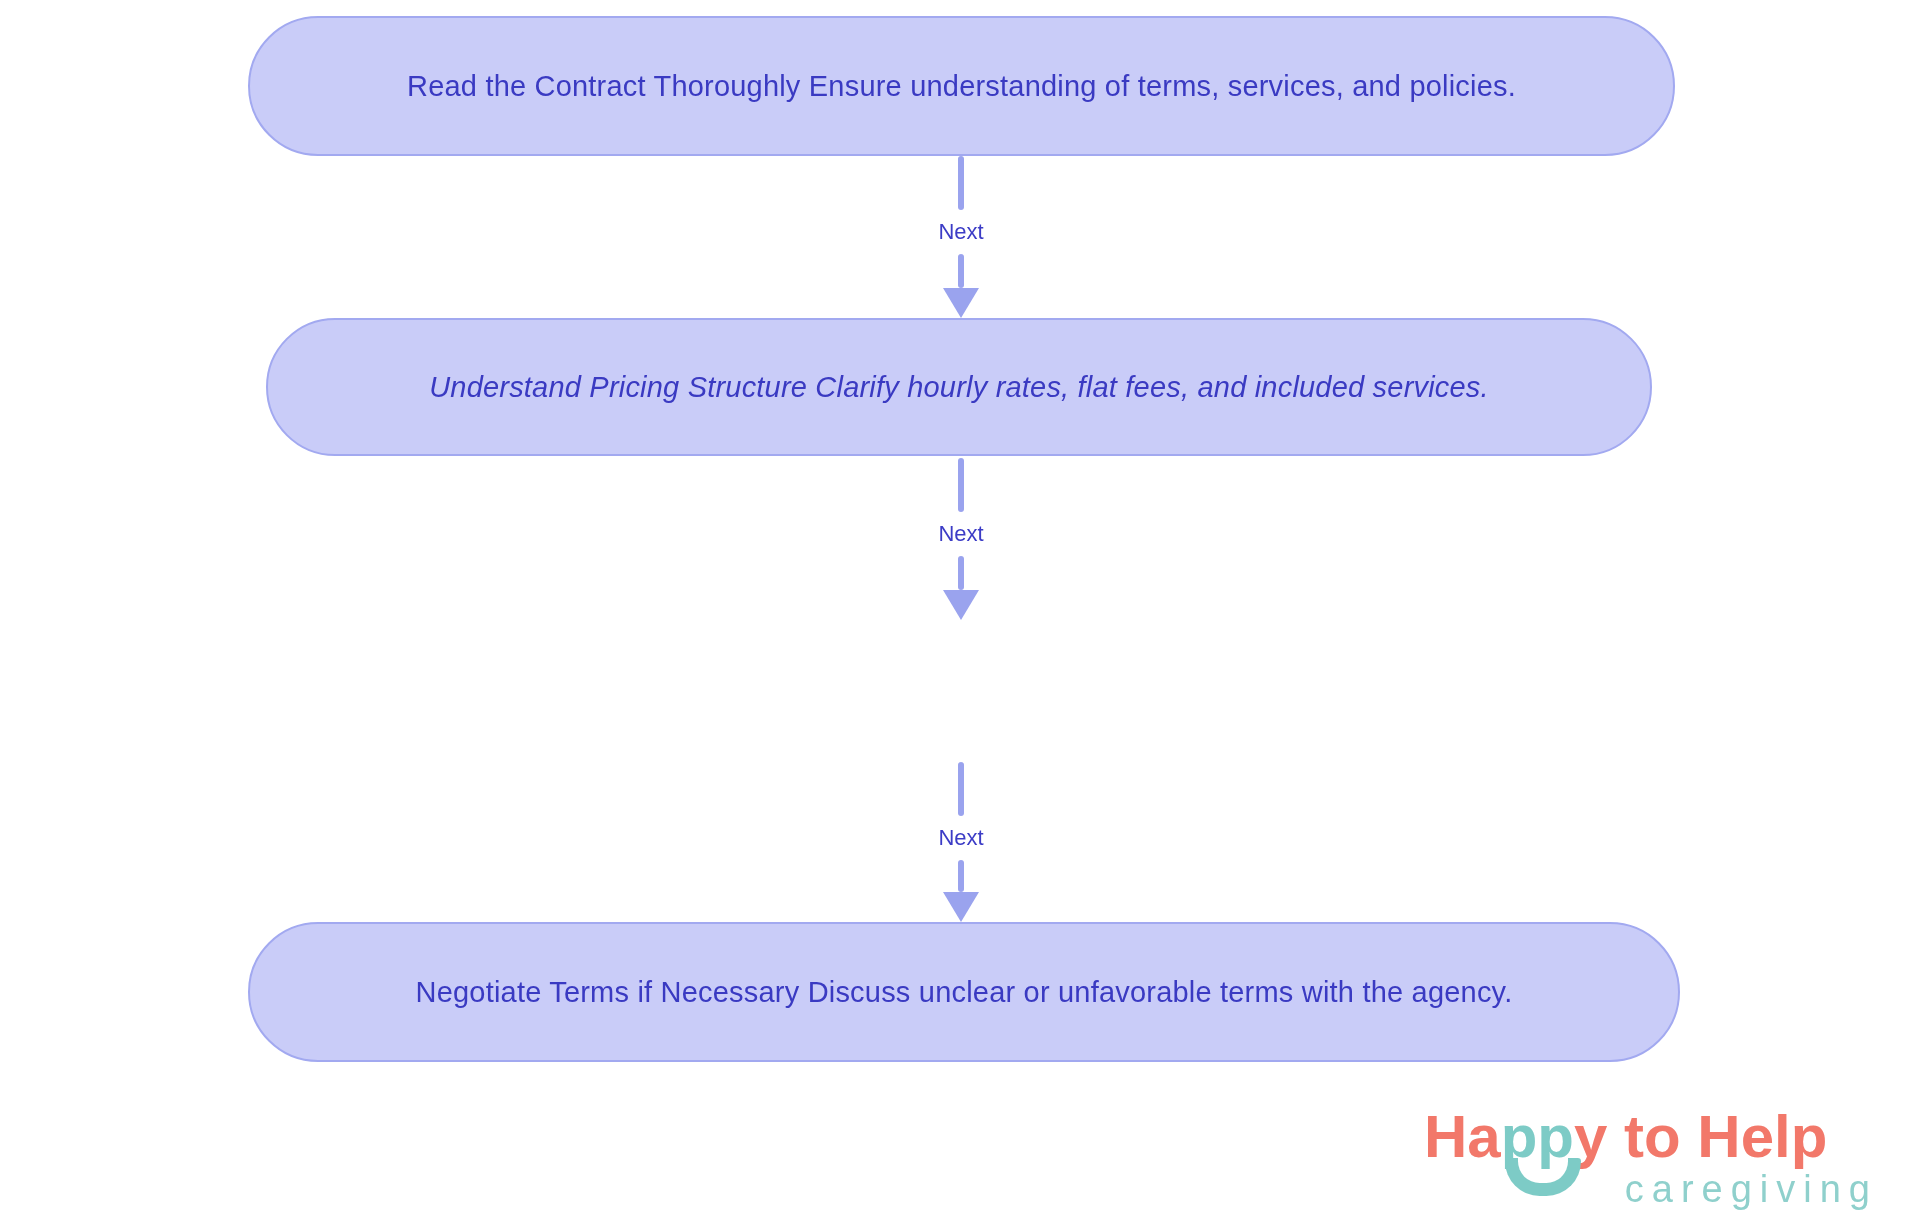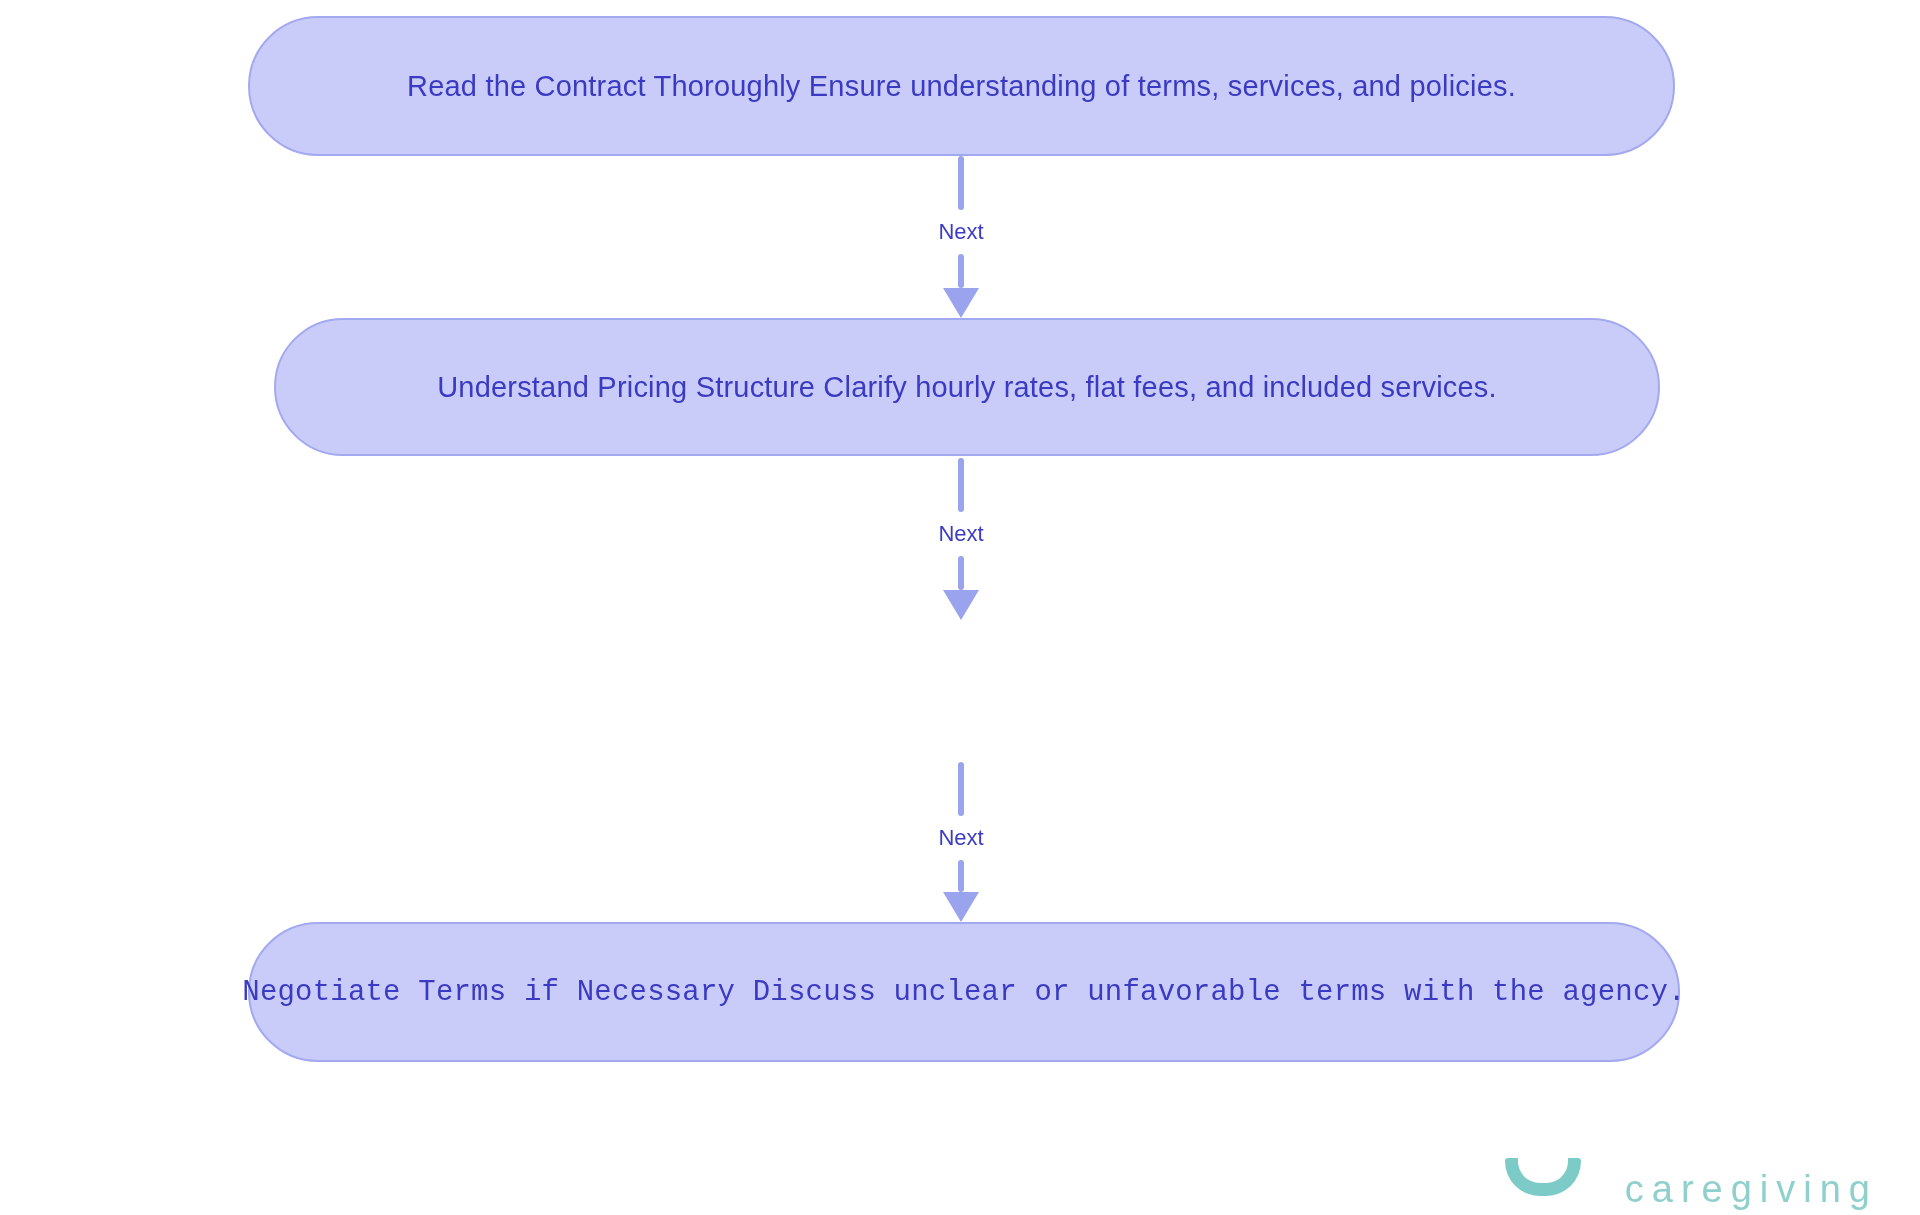--- a/index.html
+++ b/index.html
@@ -114,41 +114,42 @@
     <span class="node-text">Read the Contract Thoroughly Ensure understanding of terms, services, and policies.</span>
   </div>
 
   <div class="connector" style="left:881px; top:156px; height:162px;">
     <div class="seg seg-top"></div>
     <div class="next-label">Next</div>
     <div class="seg seg-bottom"></div>
     <div class="arrowhead"></div>
   </div>
 
-  <div class="node" style="left:274px; top:318px; width:1386px; height:138px;">
+  <div class="node" style="left:266px; top:318px; width:1386px; height:138px;font-style:italic;">
     <span class="node-text">Understand Pricing Structure Clarify hourly rates, flat fees, and included services.</span>
   </div>
 
   <div class="connector" style="left:881px; top:458px; height:162px;">
     <div class="seg seg-top"></div>
     <div class="next-label">Next</div>
     <div class="seg seg-bottom"></div>
     <div class="arrowhead"></div>
   </div>
 
 
   <div class="connector" style="left:881px; top:762px; height:160px;">
     <div class="seg seg-top"></div>
     <div class="next-label">Next</div>
     <div class="seg seg-bottom" style="height:32px;"></div>
     <div class="arrowhead"></div>
   </div>
 
-  <div class="node" style="left:248px; top:922px; width:1432px; height:140px;font-family:Liberation Mono, monospace;">
+  <div class="node" style="left:248px; top:922px; width:1432px; height:140px;">
     <span class="node-text">Negotiate Terms if Necessary Discuss unclear or unfavorable terms with the agency.</span>
   </div>
 
   <div class="logo">
+    <div class="wordmark"><span>Ha</span><span class="teal">pp</span><span>y</span><span> to Help</span></div>
     <div class="smile"></div>
     <div class="tagline">caregiving</div>
   </div>
 
 </div>
 
 </body></html>

